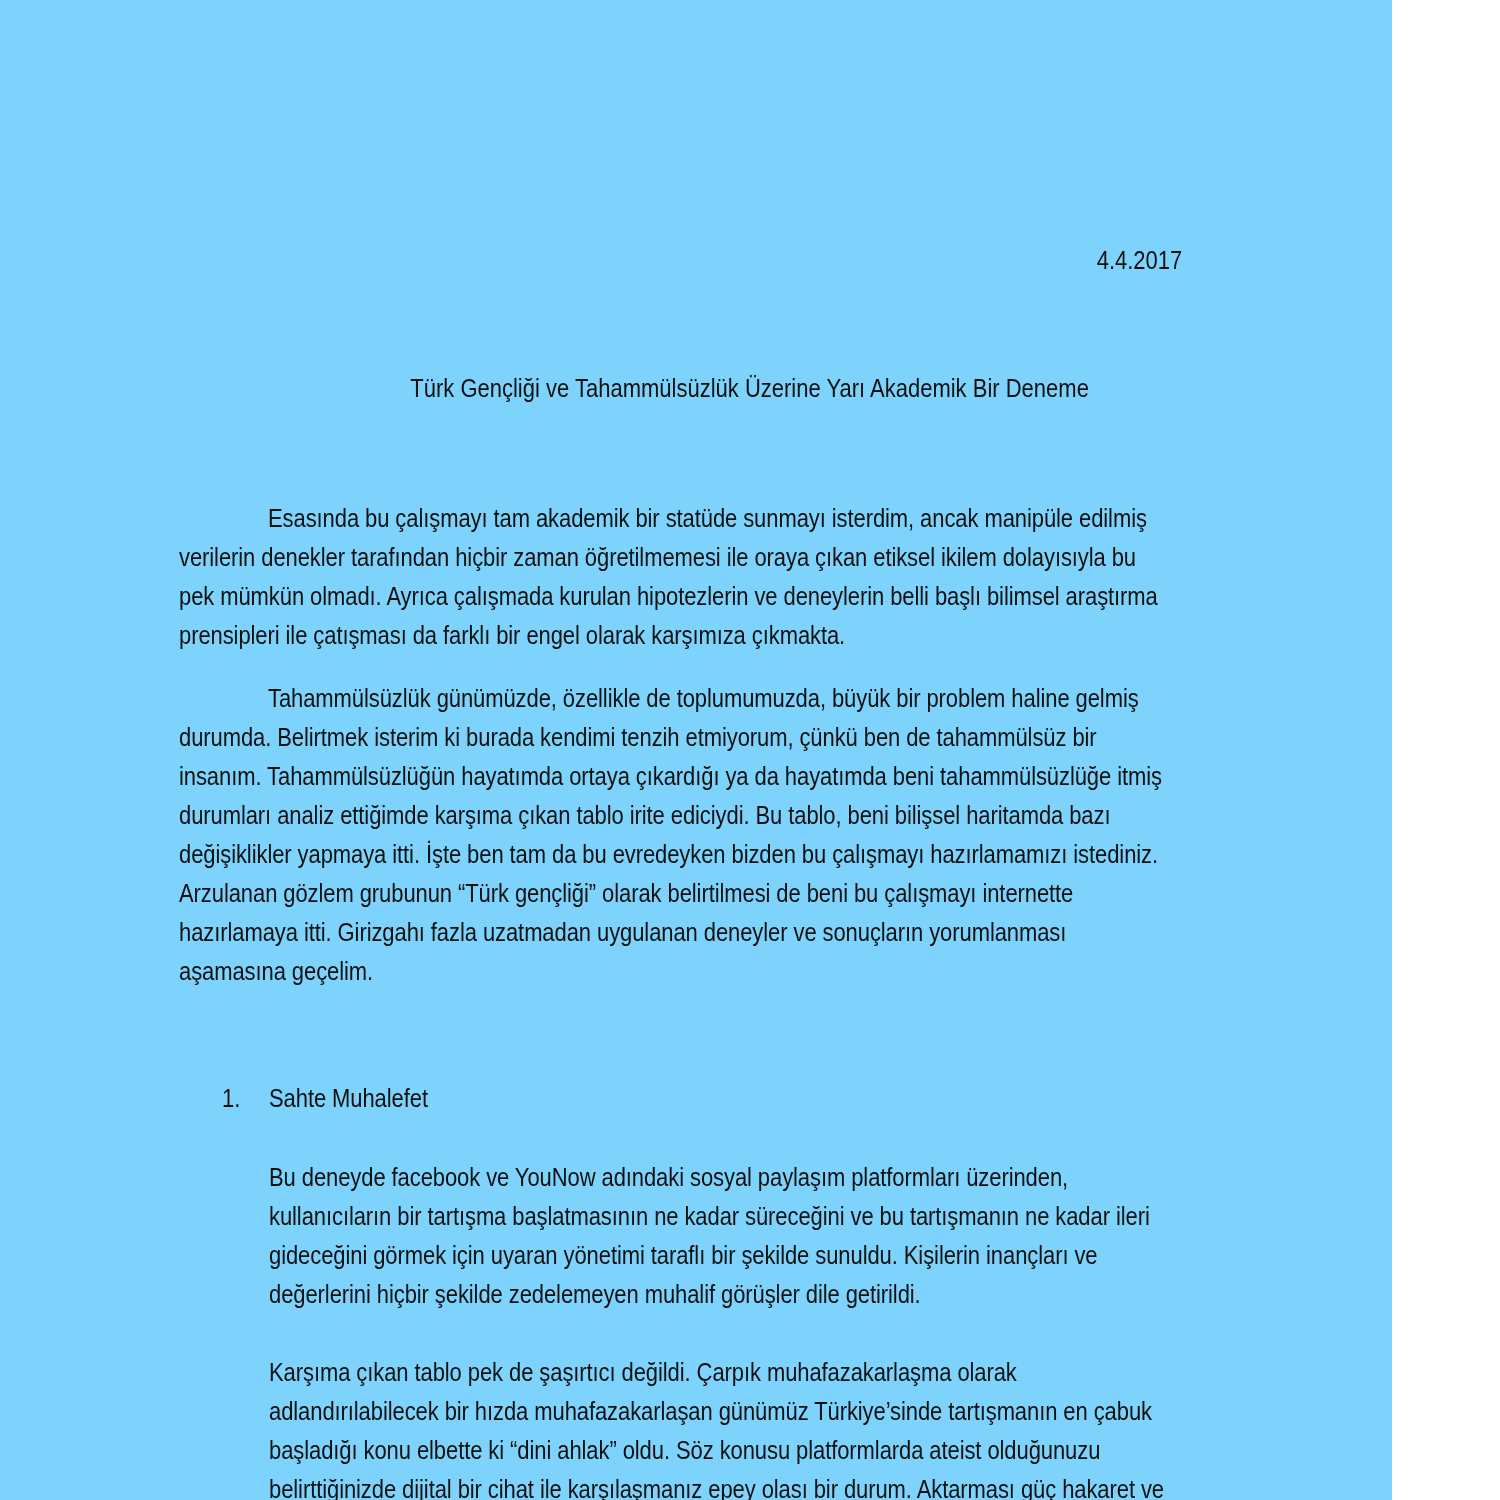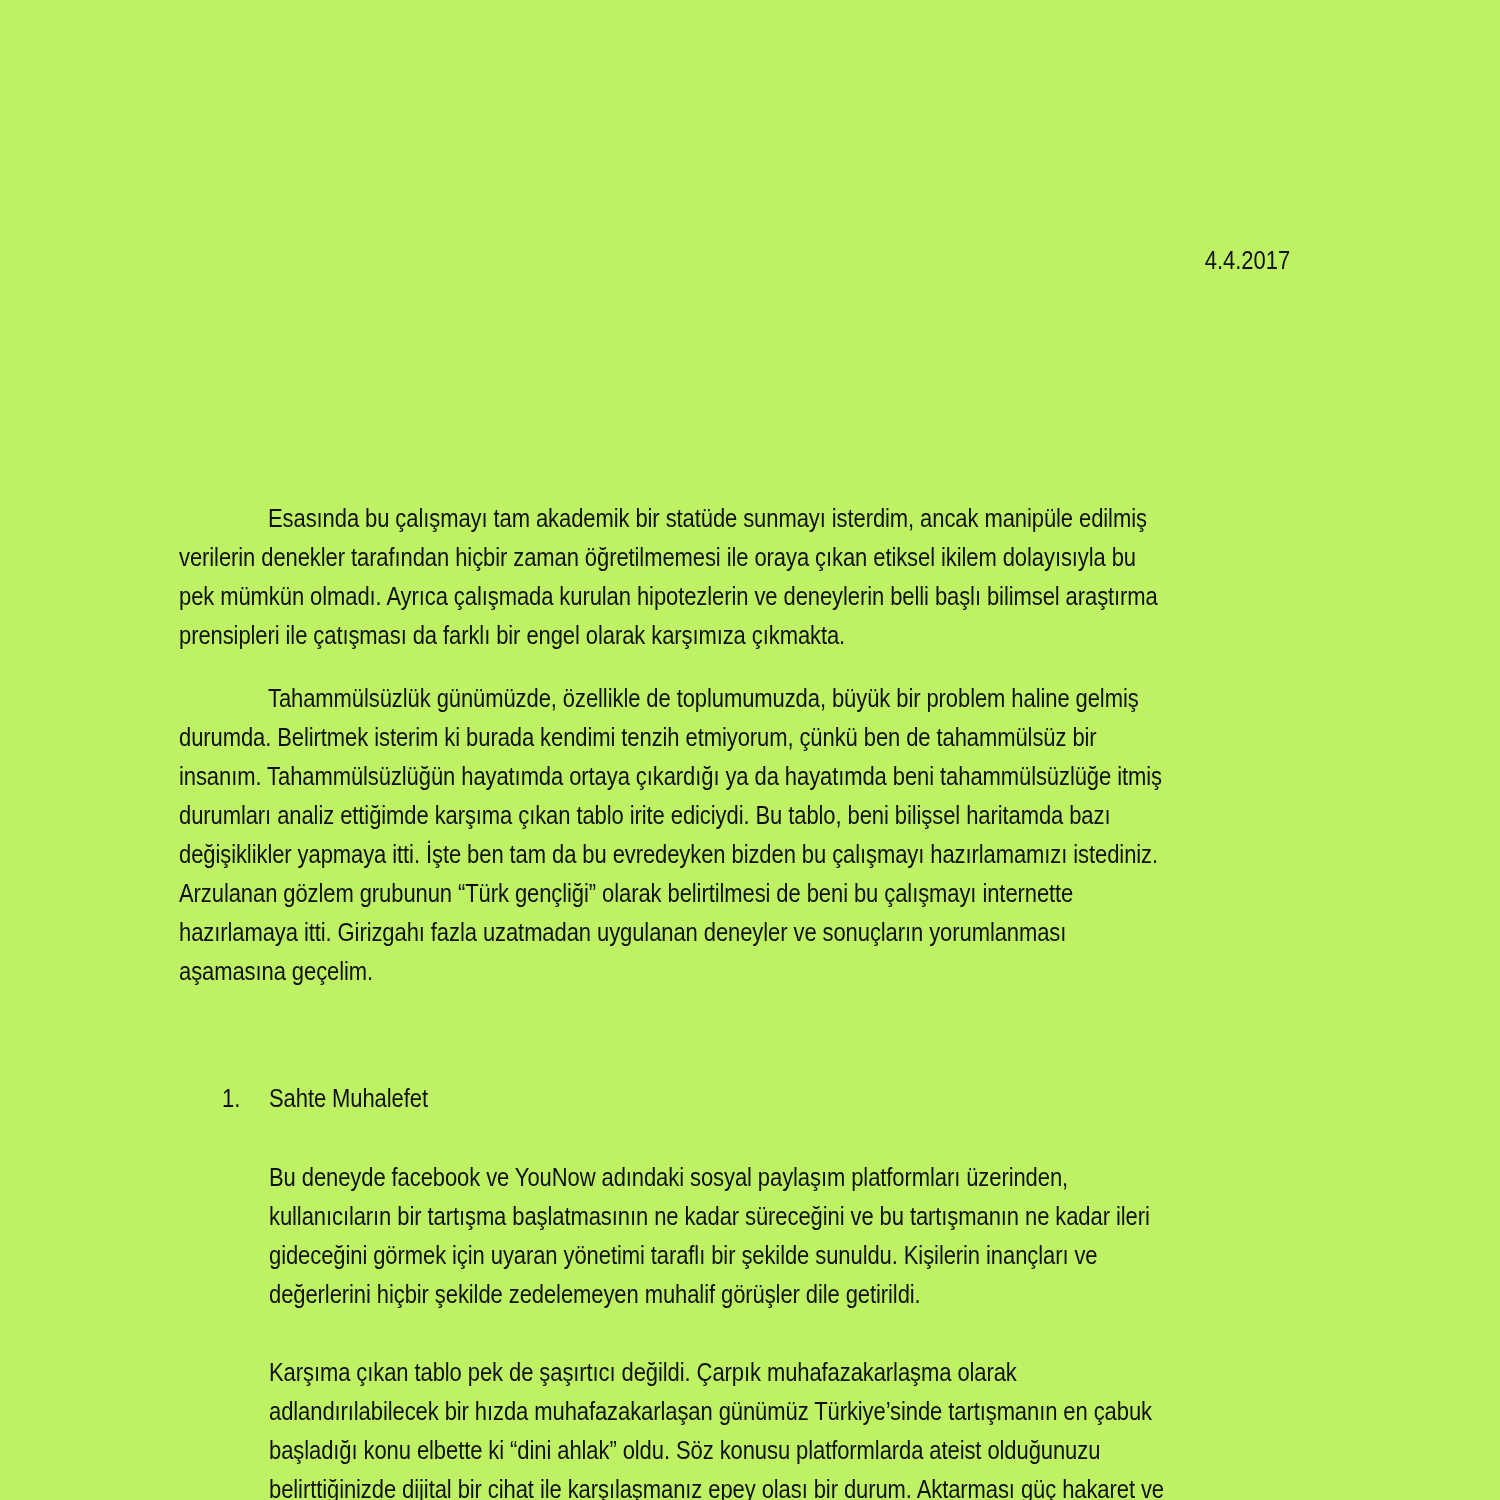--- a/index.html
+++ b/index.html
@@ -1,35 +1,38 @@
 <!DOCTYPE html>
 <html><head>
 <meta charset="utf-8">
 <style>
   html, body { margin: 0; padding: 0; background: #ffffff; }
   body { width: 1500px; height: 1500px; overflow: hidden; position: relative;
          font-family: "Liberation Sans", sans-serif; color: #111111; }
-  .page { position: absolute; left: 0; top: 0; width: 1500px; height: 1500px; background: #bef264; }
+  .page { position: absolute; left: 0; top: 0; width: 1392px; height: 1500px; background: #7dd3fc; }
   .ln { position: absolute; white-space: nowrap; font-size: 25px; line-height: 30px;
         transform-origin: left top; transform: scaleX(0.88); letter-spacing: -0.1px; }
   .date { position: absolute; top: 245px; right: 210px; font-size: 25px; line-height: 30px;
           transform-origin: right top; transform: scaleX(0.88); white-space: nowrap; }
   .title { position: absolute; top: 373px; left: 0; width: 1500px; text-align: center;
            font-size: 25px; line-height: 30px; white-space: nowrap; }
   .title span { display: inline-block; transform: scaleX(0.88); }
   .num { position: absolute; left: 222px; font-size: 25px; line-height: 30px;
          transform-origin: left top; transform: scaleX(0.88); }
 </style>
 </head>
 <body>
 
 <div class="page">
 
   <div class="date">4.4.2017</div>
 
+  <div class="title">
+    <span>Türk Gençliği ve Tahammülsüzlük Üzerine Yarı Akademik Bir Deneme</span>
+  </div>
 
   <div>
     <div class="ln" style="left:268px; top:503px;">Esasında bu çalışmayı tam akademik bir statüde sunmayı isterdim, ancak manipüle edilmiş</div>
     <div class="ln" style="left:179px; top:542px;">verilerin denekler tarafından hiçbir zaman öğretilmemesi ile oraya çıkan etiksel ikilem dolayısıyla bu</div>
     <div class="ln" style="left:179px; top:581px;">pek mümkün olmadı. Ayrıca çalışmada kurulan hipotezlerin ve deneylerin belli başlı bilimsel araştırma</div>
     <div class="ln" style="left:179px; top:620px;">prensipleri ile çatışması da farklı bir engel olarak karşımıza çıkmakta.</div>
   </div>
 
   <div>
     <div class="ln" style="left:268px; top:683px;">Tahammülsüzlük günümüzde, özellikle de toplumumuzda, büyük bir problem haline gelmiş</div>

